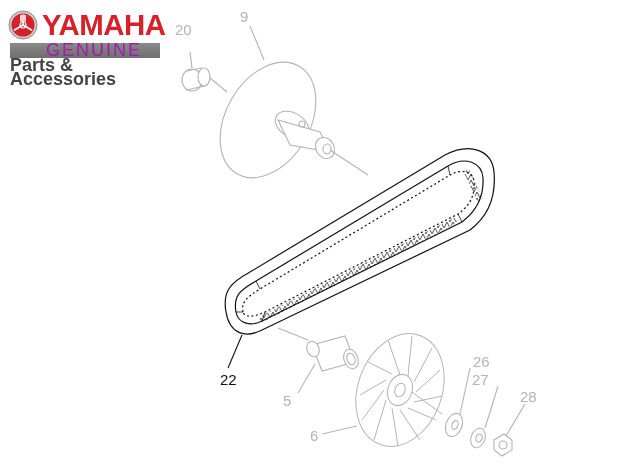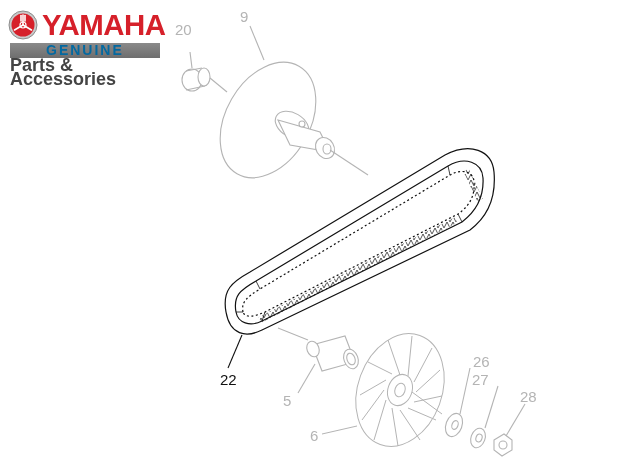--- a/index.html
+++ b/index.html
@@ -1,21 +1,21 @@
 <!DOCTYPE html>
 <html><head>
   <meta charset="utf-8">
   <style>
     html, body { margin: 0; padding: 0; background: #ffffff; }
     .page { position: relative; width: 625px; height: 473px; background: #fff; overflow: hidden; font-family: "Liberation Sans", sans-serif; }
     .logo { position: absolute; left: 6px; top: 6px; width: 155px; height: 64px; }
     .logo-emblem { position: absolute; left: 2px; top: 4px; width: 30px; height: 30px; }
     .logo-wordmark { position: absolute; left: 36px; top: 2px; font-family: "Liberation Sans", sans-serif; font-weight: bold; font-size: 30px; color: #d6202a; letter-spacing: -0.5px; line-height: 34px; transform: scaleX(0.98); transform-origin: left; }
     .logo-genuine-bar { position: absolute; left: 4px; top: 37px; width: 150px; height: 15px; background: linear-gradient(to bottom, #8a8a8a, #6e6e6e); }
-    .logo-genuine { position: absolute; left: 40px; top: 36px; font-family: "Liberation Sans", sans-serif; font-size: 14px; line-height: 16px; color: #0369a1; letter-spacing: 2px; font-weight: bold; }
+    .logo-genuine { position: absolute; left: 40px; top: 36px; font-family: "Liberation Sans", sans-serif; font-size: 18px; line-height: 16px; color: #a21caf; letter-spacing: 2px; font-weight: normal; }
     .logo-tagline { position: absolute; left: 4px; top: 52px; font-family: "Liberation Sans", sans-serif; font-size: 18px; line-height: 14px; color: #444; font-weight: bold; }
     svg.diagram { position: absolute; left: 0; top: 0; }
     .callout { position: absolute; font-family: "Liberation Sans", sans-serif; font-size: 15px; line-height: 15px; }
     .callout.faded { color: #b4b4b4; }
     .callout.active { color: #111; }
   </style>
 </head>
 <body>
 
 <div class="page">

